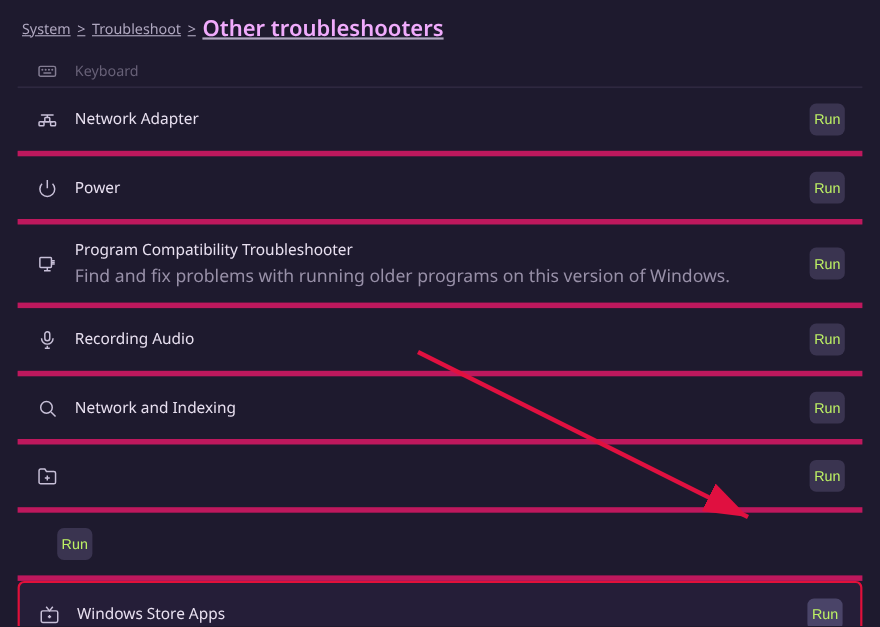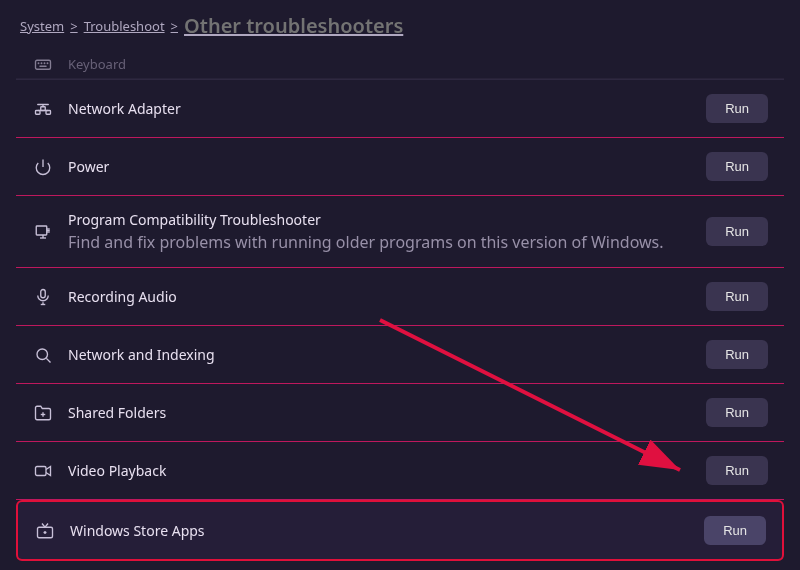--- a/index.html
+++ b/index.html
@@ -19,42 +19,42 @@
       align-items: center;
       gap: 6px;
       font-size: 13px;
       color: #b0a8c0;
       text-decoration: underline;
     }
     .header .breadcrumb-separator {
       color: #b0a8c0;
     }
     .header .breadcrumb-current {
-      color: #737373;
+      color: #f0abfc;
       font-weight: 600;
       font-size: 20px;
     }
     .header .breadcrumb-item {
       color: #b0a8c0;
       font-size: 13px;
       cursor: pointer;
     }
 
     .content {
       padding: 0 16px;
       overflow-y: auto;
       height: calc(570px - 50px);
     }
 
     .list-item {
       display: flex;
       align-items: center;
       justify-content: space-between;
       padding: 14px 16px;
-      border-bottom: 1px solid #be185d;
+      border-bottom: 5px solid #be185d;
       background: transparent;
       cursor: default;
     }
 
     .list-item.highlighted {
       border: 2px solid #e0103a;
       border-radius: 6px;
       background: #251e38;
     }
 
@@ -89,24 +89,24 @@
       font-size: 14px;
     }
 
     .item-desc {
       color: #9890a8;
       font-size: 16px;
     }
 
     .run-btn {
       background: #3a3450;
-      color: #e5e5e5;
+      color: #bef264;
       border: none;
       border-radius: 6px;
-      padding: 7px 19px;
+      padding: 7px 4px;
       font-size: 13px;
       cursor: pointer;
       flex-shrink: 0;
       margin-left: 20px;
     }
 
     .highlighted .run-btn {
       background: #4a4468;
     }
 
@@ -249,39 +249,25 @@
 
   <div class="list-item">
     <div class="item-left">
       <span class="item-icon">
         <svg width="18" height="18" viewBox="0 0 24 24" fill="none" stroke="currentColor" stroke-width="1.8">
           <path d="M22 19a2 2 0 0 1-2 2H4a2 2 0 0 1-2-2V5a2 2 0 0 1 2-2h5l2 3h9a2 2 0 0 1 2 2z"></path>
           <line x1="9" y1="14" x2="15" y2="14"></line>
           <line x1="12" y1="11" x2="12" y2="17"></line>
         </svg>
       </span>
-      <div class="item-text">
-        <span class="item-title">Shared Folders</span>
-      </div>
-    </div>
-    <button class="run-btn">Run</button>
-  </div>
-
-  <div class="list-item">
-    <div class="item-left">
-      <span class="item-icon">
-        <svg width="18" height="18" viewBox="0 0 24 24" fill="none" stroke="currentColor" stroke-width="1.8">
-          <rect x="2" y="6" width="14" height="12" rx="2"></rect>
-          <polyline points="16 10 22 6 22 18 16 14"></polyline>
-        </svg>
-      </span>
-      <div class="item-text">
-        <span class="item-title">Video Playback</span>
-      </div>
-    </div>
+    </div>
+    <button class="run-btn">Run</button>
+  </div>
+
+  <div class="list-item">
     <button class="run-btn">Run</button>
   </div>
 
   <div class="list-item highlighted">
     <div class="item-left">
       <span class="item-icon">
         <svg width="18" height="18" viewBox="0 0 24 24" fill="none" stroke="currentColor" stroke-width="1.8">
           <rect x="2" y="7" width="20" height="14" rx="2"></rect>
           <polyline points="16 2 12 7 8 2"></polyline>
           <line x1="12" y1="12" x2="12" y2="16"></line>

